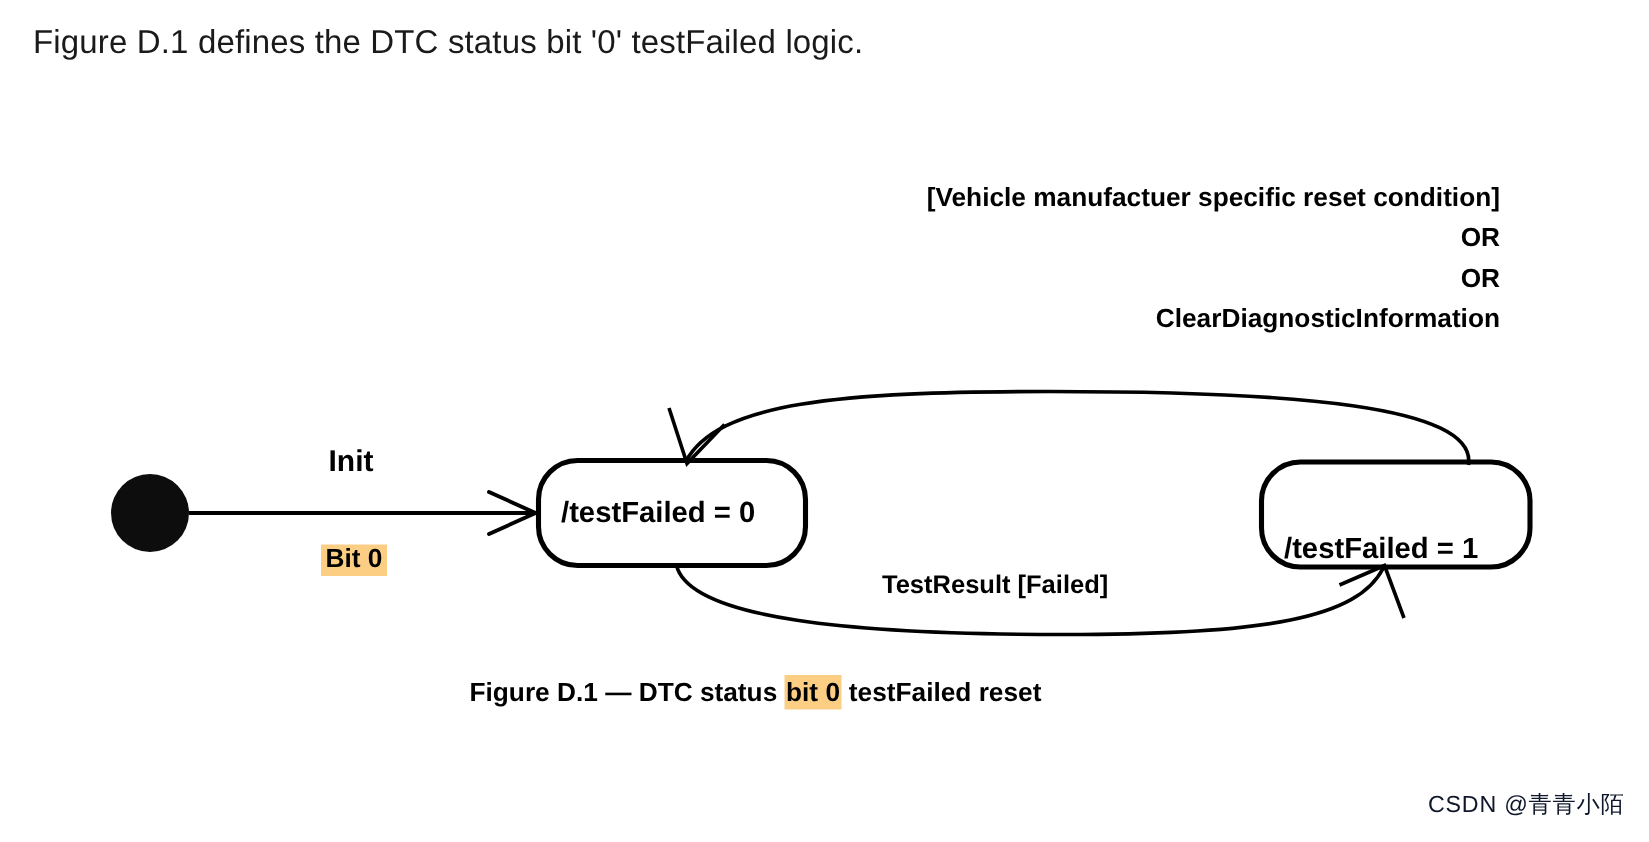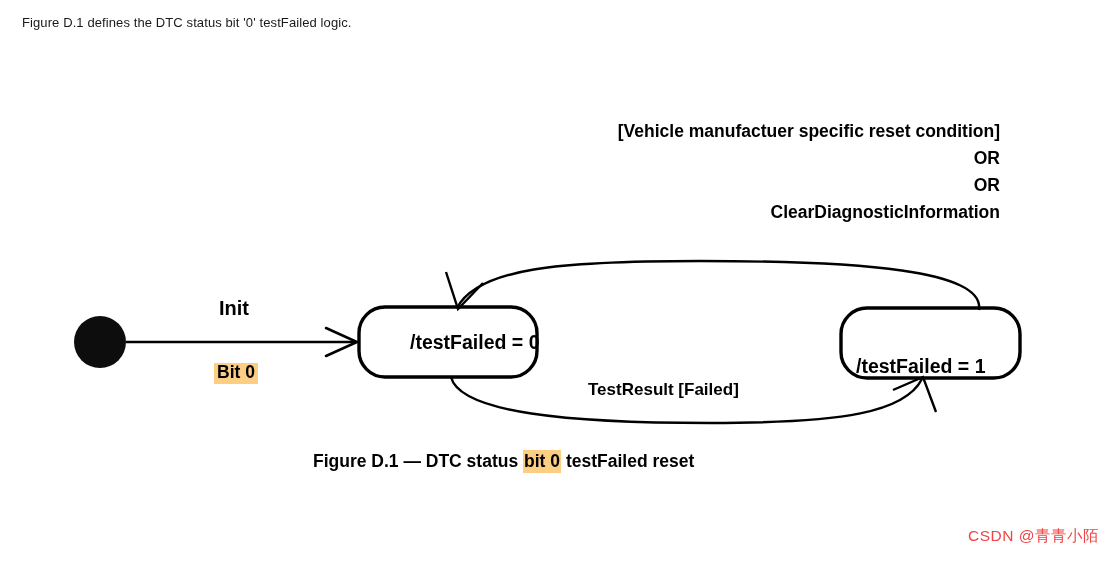--- a/index.html
+++ b/index.html
@@ -13,21 +13,21 @@
     position: relative;
     overflow: hidden;
     font-family: "Liberation Sans", sans-serif;
     color: #000000;
   }
 
   #intro-text {
     position: absolute;
     left: 22px;
     top: 15px;
-    font-size: 13px;
+    font-size: 22px;
     font-weight: normal;
     color: #1a1a1a;
     white-space: nowrap;
     letter-spacing: 0.1px;
   }
 
   #diagram-canvas {
     position: absolute;
     left: 0;
     top: 0;
@@ -59,21 +59,21 @@
   }
 
   .state-label {
     position: absolute;
     font-weight: bold;
     font-size: 19.5px;
     color: #000000;
     white-space: nowrap;
   }
 
-  #state-off-label { left: 374px; top: 331px; margin-left: 36px; }
+  #state-off-label { left: 374px; top: 331px; }
   #state-on-label  { left: 856px; top: 331px; margin-top: 24px; }
 
   #init-label {
     left: 219px;
     top: 298px;
     font-size: 20px;
   }
 
   #bit0-label {
     left: 214px;
@@ -98,24 +98,24 @@
     color: #000000;
     white-space: nowrap;
   }
   #figure-caption .hl {
     background: #fbce84;
     padding: 1px 1px 2px 1px;
   }
 
   #watermark {
     position: absolute;
-    right: 0;
+    right: 16px;
     bottom: 14px;
     font-size: 15.5px;
-    color: #ef4444;
+    color: #0f172a;
     white-space: nowrap;
     letter-spacing: 0.5px;
   }
 </style>
 </head>
 <body>
 
 <div id="intro-text">Figure D.1 defines the DTC status bit '0' testFailed logic.</div>
 
 <svg id="diagram-canvas" viewBox="0 0 1099 561">

